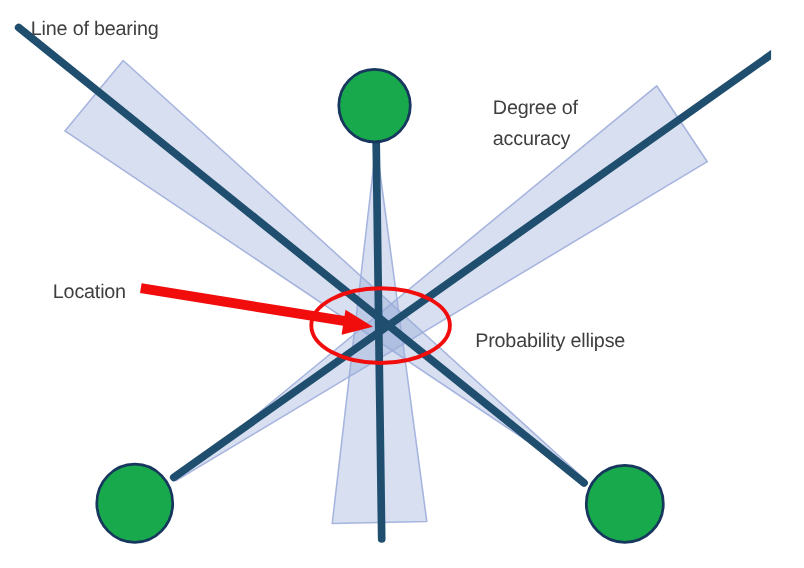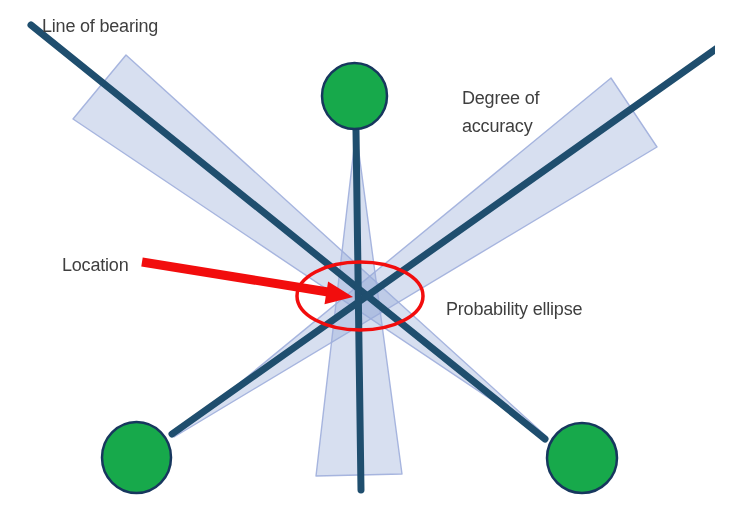--- a/index.html
+++ b/index.html
@@ -3,21 +3,20 @@
 <meta charset="utf-8">
 <style>
   html, body { margin: 0; padding: 0; background: #ffffff; }
   .stage {
     position: relative;
     width: 701px;
     height: 516px;
     background: var(--background, #ffffff);
     overflow: hidden;
     font-family: "Liberation Sans", sans-serif;
-    margin-left: 14px;
   }
   svg { display: block; }
   .wedge {
     fill: var(--accuracy_wedge_fill, #96AAD7);
     fill-opacity: 0.38;
     stroke: var(--accuracy_wedge_stroke, #9FAEDB);
     stroke-opacity: 0.9;
     stroke-width: 1.4;
     stroke-linejoin: round;
   }

